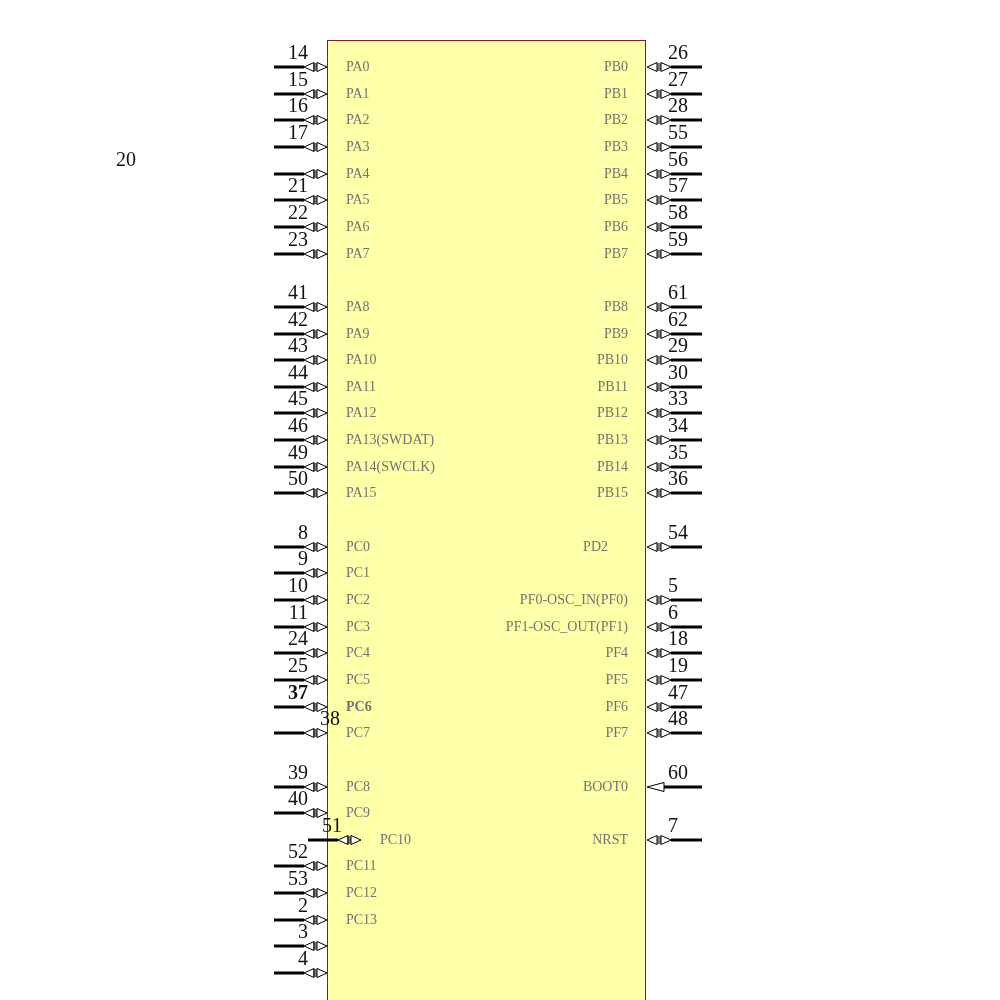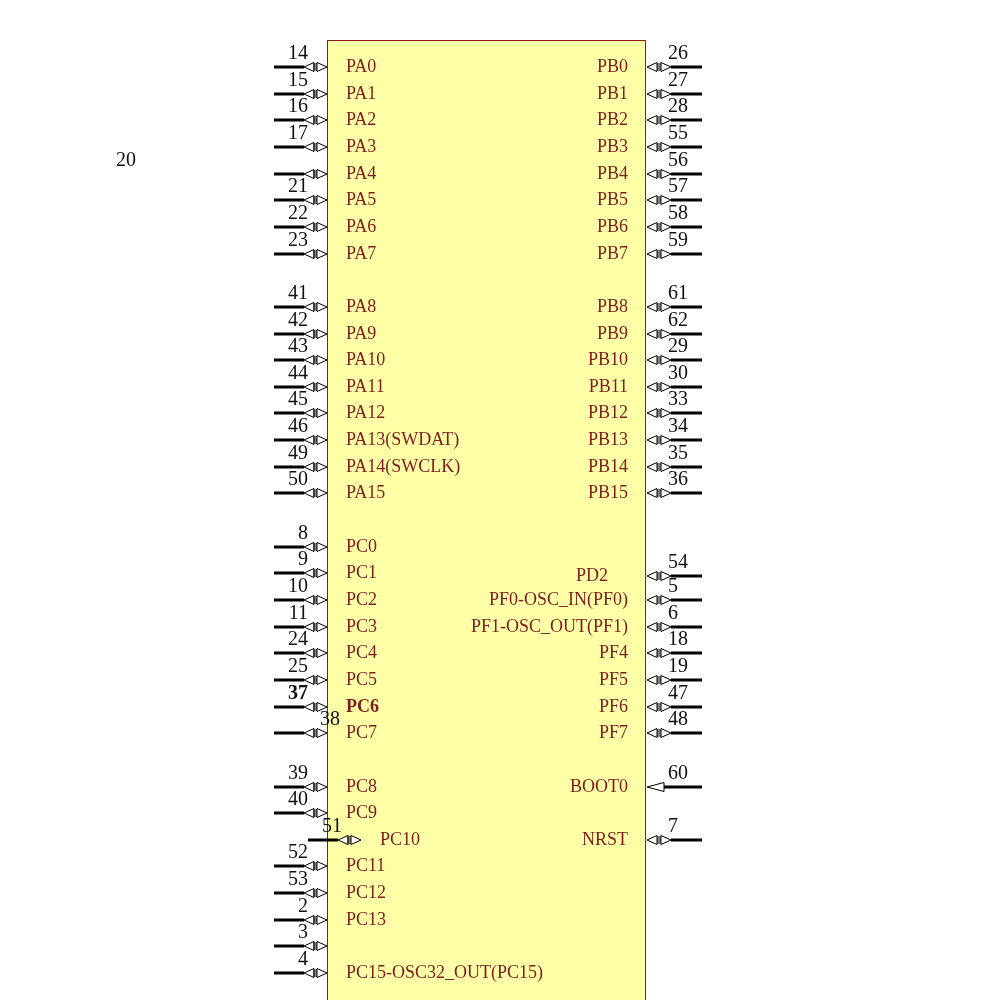--- a/index.html
+++ b/index.html
@@ -1,21 +1,21 @@
 <!DOCTYPE html>
 <html><head>
 <meta charset="utf-8">
 <style>
   html, body { margin:0; padding:0; background:#ffffff; }
   body { width:1000px; height:1000px; position:relative; overflow:hidden;
          font-family:"Liberation Serif", "DejaVu Serif", serif; }
   #chip { position:absolute; left:327px; top:40px; width:319px; height:970px;
           background:#ffffa8; border:1px solid #8b1a1a; box-sizing:border-box; }
   .pin { position:absolute; height:26px; }
-  .pin .lbl { position:absolute; font-size:18px; line-height:21px; color:#7f1d1d; white-space:nowrap; top:-11px; }
+  .pin .lbl { position:absolute; font-size:14px; line-height:21px; color:#737373; white-space:nowrap; top:-11px; }
   .pin .num { position:absolute; font-size:20px; line-height:20px; color:#111; top:-25px; white-space:nowrap; }
   .pin svg { position:absolute; top:-7px; overflow:visible; }
   .left .lbl { left:346px; }
   .right .lbl { right:372px; text-align:right; }
   .left .num { right:692px; text-align:right; }
   .right .num { left:668px; }
 </style>
 </head>
 <body>
 
@@ -363,21 +363,20 @@
     </div>
     <div class="pin left" style="top: 973px; left: 0px; width: 1000px;">
       <svg width="60" height="14" style="left:272px">
       <line x1="2" y1="7" x2="32" y2="7" stroke="#000" stroke-width="3"></line>
       <polygon points="32,7 42,2.5 42,11.5" fill="#fff" stroke="#000" stroke-width="1"></polygon>
       <line x1="42" y1="3" x2="42" y2="11" stroke="#000" stroke-width="1"></line>
       <line x1="44" y1="3" x2="44" y2="11" stroke="#000" stroke-width="1"></line>
       <polygon points="45,2.5 55,7 45,11.5" fill="#fff" stroke="#000" stroke-width="1"></polygon>
     </svg>
       <span class="num">4</span>
-      <span class="lbl">PC15-OSC32_OUT(PC15)</span>
     </div>
     <div class="pin right" style="top: 67px; left: 0px; width: 1000px;">
       <svg width="60" height="14" style="left:646px">
     <polygon points="1,7 11,2.5 11,11.5" fill="#fff" stroke="#000" stroke-width="1"></polygon>
     <line x1="12" y1="3" x2="12" y2="11" stroke="#000" stroke-width="1"></line>
     <line x1="14" y1="3" x2="14" y2="11" stroke="#000" stroke-width="1"></line>
     <polygon points="15,2.5 25,7 15,11.5" fill="#fff" stroke="#000" stroke-width="1"></polygon>
     <line x1="25" y1="7" x2="56" y2="7" stroke="#000" stroke-width="3"></line>
   </svg>
       <span class="num">26</span>
@@ -541,21 +540,21 @@
       <svg width="60" height="14" style="left:646px">
     <polygon points="1,7 11,2.5 11,11.5" fill="#fff" stroke="#000" stroke-width="1"></polygon>
     <line x1="12" y1="3" x2="12" y2="11" stroke="#000" stroke-width="1"></line>
     <line x1="14" y1="3" x2="14" y2="11" stroke="#000" stroke-width="1"></line>
     <polygon points="15,2.5 25,7 15,11.5" fill="#fff" stroke="#000" stroke-width="1"></polygon>
     <line x1="25" y1="7" x2="56" y2="7" stroke="#000" stroke-width="3"></line>
   </svg>
       <span class="num">36</span>
       <span class="lbl" style="right: 372px;">PB15</span>
     </div>
-    <div class="pin right" style="top: 576px; left: 0px; width: 980px;">
+    <div class="pin right" style="top: 547px; left: 0px; width: 980px;">
       <svg width="60" height="14" style="left:646px">
     <polygon points="1,7 11,2.5 11,11.5" fill="#fff" stroke="#000" stroke-width="1"></polygon>
     <line x1="12" y1="3" x2="12" y2="11" stroke="#000" stroke-width="1"></line>
     <line x1="14" y1="3" x2="14" y2="11" stroke="#000" stroke-width="1"></line>
     <polygon points="15,2.5 25,7 15,11.5" fill="#fff" stroke="#000" stroke-width="1"></polygon>
     <line x1="25" y1="7" x2="56" y2="7" stroke="#000" stroke-width="3"></line>
   </svg>
       <span class="num">54</span>
       <span class="lbl" style="right: 372px;">PD2</span>
     </div>

